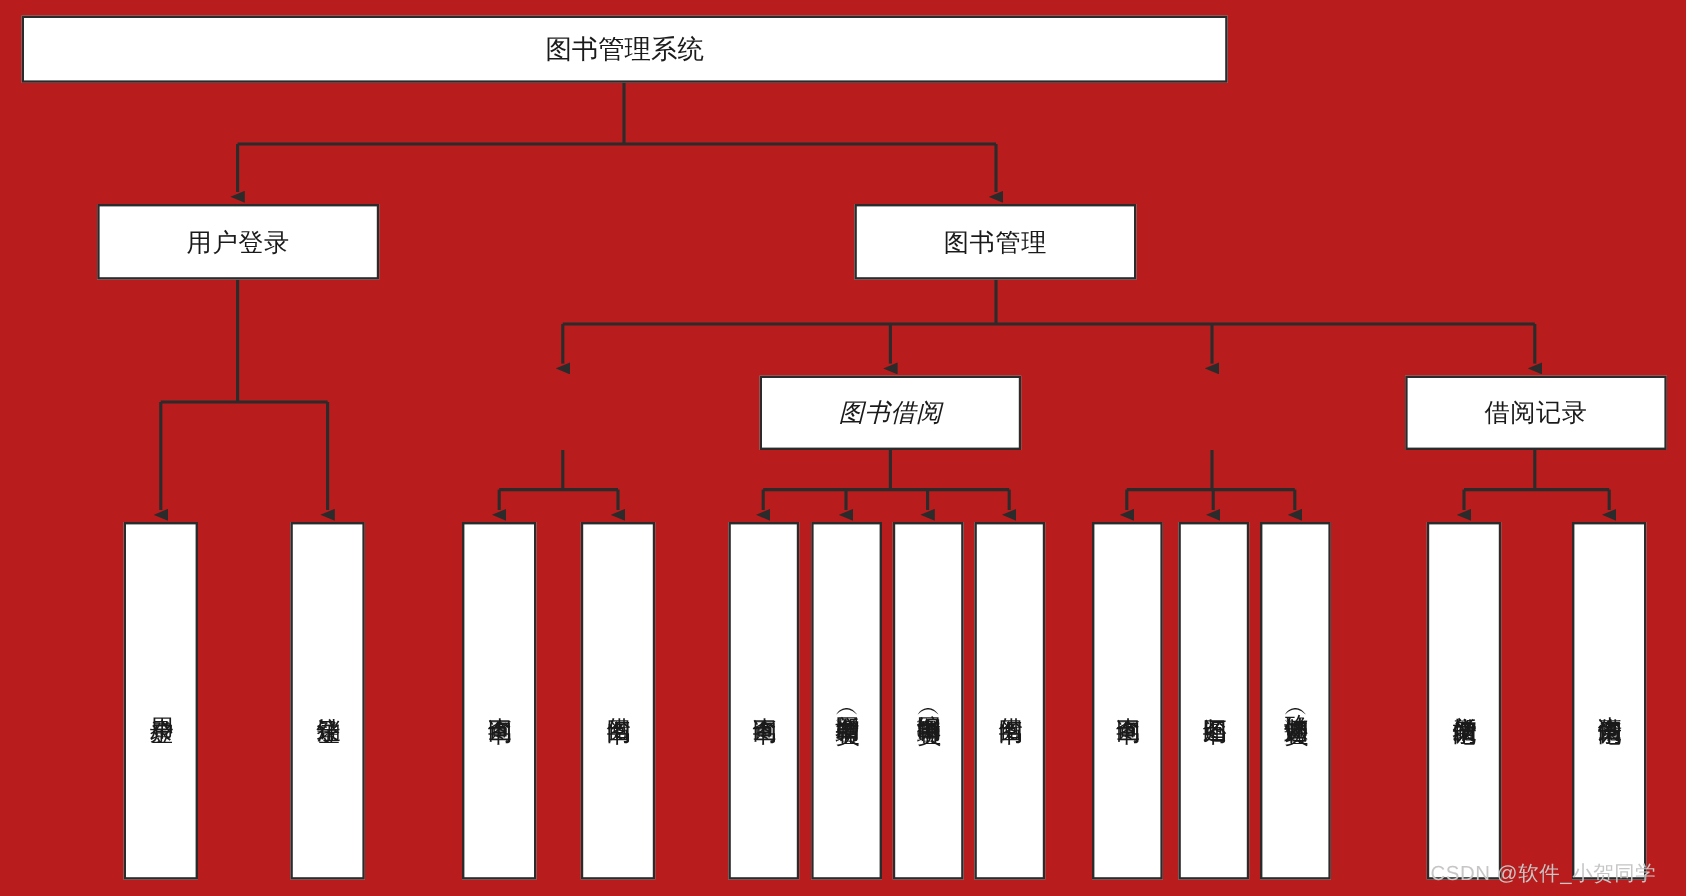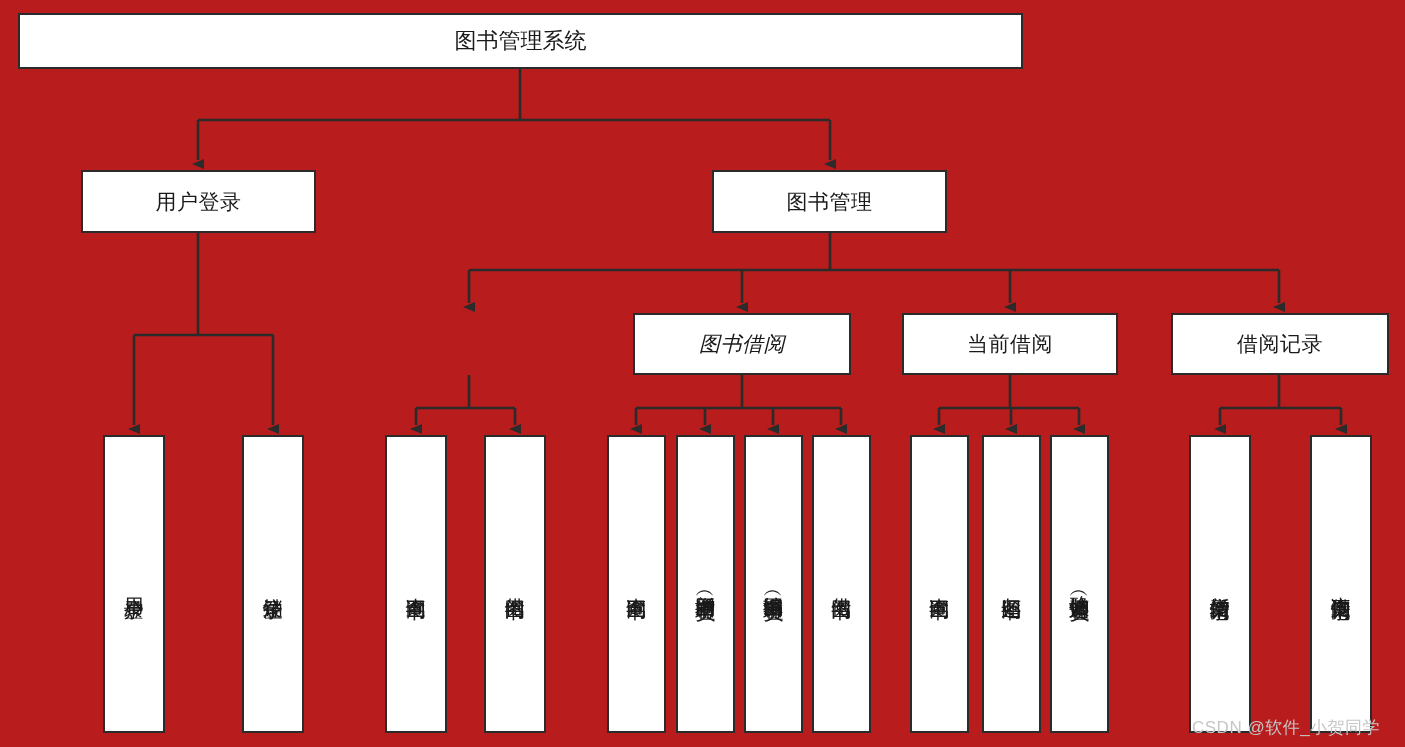--- a/index.html
+++ b/index.html
@@ -130,23 +130,20 @@
   <div class="node horiz" id="l2-0" style="left: 81px; top: 170px; width: 235px; height: 63px;">
     <span class="htext">用户登录</span>
   </div>
   <div class="node horiz" id="l2-1" style="left: 712px; top: 170px; width: 235px; height: 63px;">
     <span class="htext">图书管理</span>
   </div>
 
   <div class="node horiz" id="l3-1" style="left: 633px; top: 313px; width: 218px; height: 62px; font-style: italic;">
     <span class="htext">图书借阅</span>
   </div>
-  <div class="node horiz" id="l3-2" style="left: 902px; top: 313px; width: 216px; height: 62px;">
-    <span class="htext">当前借阅</span>
-  </div>
   <div class="node horiz" id="l3-3" style="left: 1171px; top: 313px; width: 218px; height: 62px;">
     <span class="htext">借阅记录</span>
   </div>
 
   <div class="node leaf" id="lf-0" style="left: 103px; top: 435px; width: 62px; height: 298px;">
     <span class="vtext">用户登录</span>
   </div>
   <div class="node leaf" id="lf-1" style="left: 242px; top: 435px; width: 62px; height: 298px;">
     <span class="vtext">注销登录</span>
   </div>

